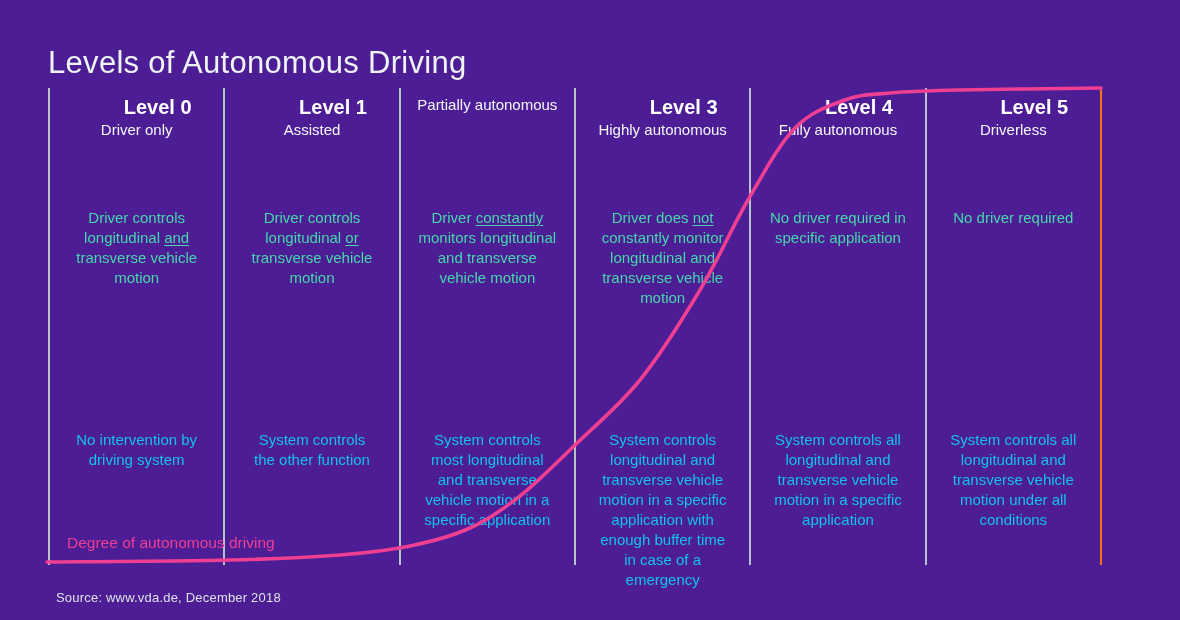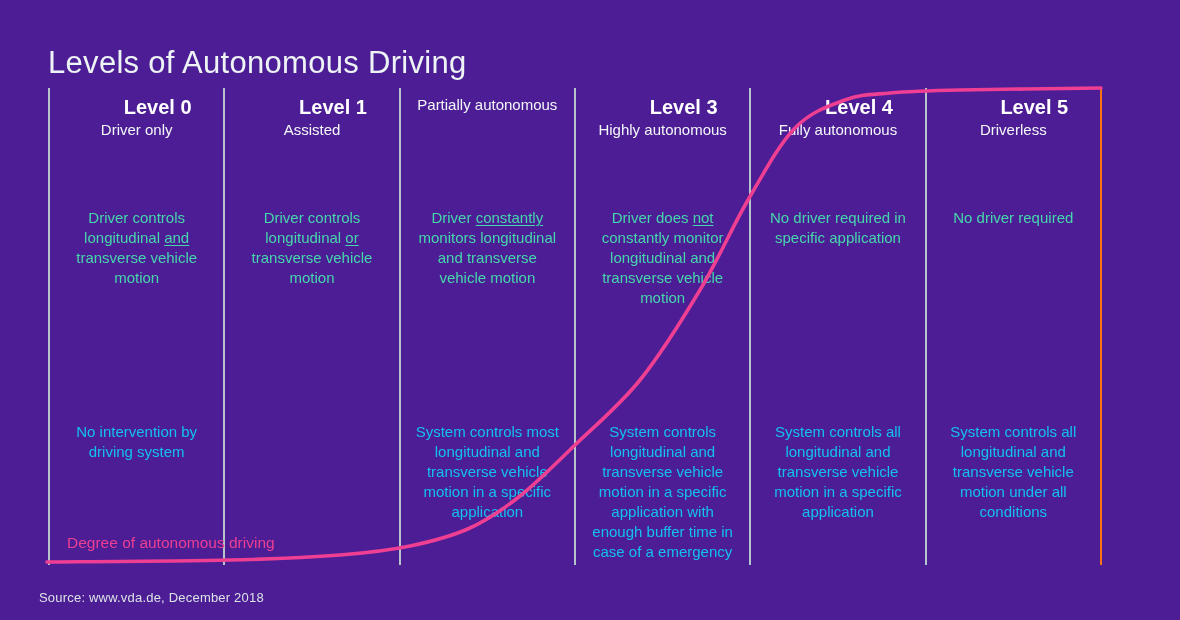--- a/index.html
+++ b/index.html
@@ -17,29 +17,29 @@
   .col{position:relative;flex:1 1 0;border-left:2px solid #b6c5c9;padding-top:7px;}
   .col:last-child{border-right:2px solid #f97316;}
   .col-head{text-align:center;color:#ffffff;font-size:20px;font-weight:700;line-height:25px;padding-left:42px;}
   .col-sub{text-align:center;color:#f4f7f8;font-size:15px;line-height:19px;}
   .driver{
     position:absolute;top:112px;left:5px;right:5px;margin:8px;
     text-align:center;color:#47d7ac;font-size:15px;line-height:20px;
   }
   .driver .u{text-decoration:underline;text-underline-offset:2px;}
   .system{
-    position:absolute;top:326px;left:5px;right:5px;margin:8px;
+    position:absolute;top:326px;left:5px;right:5px;margin:16px;
     text-align:center;color:#14c1ec;font-size:15px;line-height:20px;
   }
   .curve-label{
     position:absolute;left:67px;top:534px;
     color:#ee3f92;font-size:15.5px;font-weight:400;
   }
   .source{
-    position:absolute;left:39px;top:590px;
+    position:absolute;left:56px;top:590px;
     color:#dbe3e5;font-size:13px;letter-spacing:.2px;
   }
   .curve-svg{position:absolute;left:0;top:0;pointer-events:none;}
 </style>
 </head>
 <body>
 
 <div class="stage">
 
   <h1 class="title">Levels of Autonomous Driving</h1>
@@ -48,20 +48,21 @@
       <div class="col">
         <div class="col-head">Level 0</div>
         <div class="col-sub">Driver only</div>
         <p class="driver"><span>Driver controls longitudinal </span><span class="u">and</span><span> transverse vehicle motion</span></p>
         <p class="system">No intervention by driving system</p>
       </div>
       <div class="col">
         <div class="col-head">Level 1</div>
         <div class="col-sub">Assisted</div>
         <p class="driver"><span>Driver controls longitudinal </span><span class="u">or</span><span> transverse vehicle motion</span></p>
+        <p class="system">System controls the other function</p>
       </div>
       <div class="col">
         <div class="col-sub">Partially autonomous</div>
         <p class="driver"><span>Driver </span><span class="u">constantly</span><span> monitors longitudinal and transverse vehicle motion</span></p>
         <p class="system">System controls most longitudinal and transverse vehicle motion in a specific application</p>
       </div>
       <div class="col">
         <div class="col-head">Level 3</div>
         <div class="col-sub">Highly autonomous</div>
         <p class="driver"><span>Driver does </span><span class="u">not</span><span> constantly monitor longitudinal and transverse vehicle motion</span></p>

